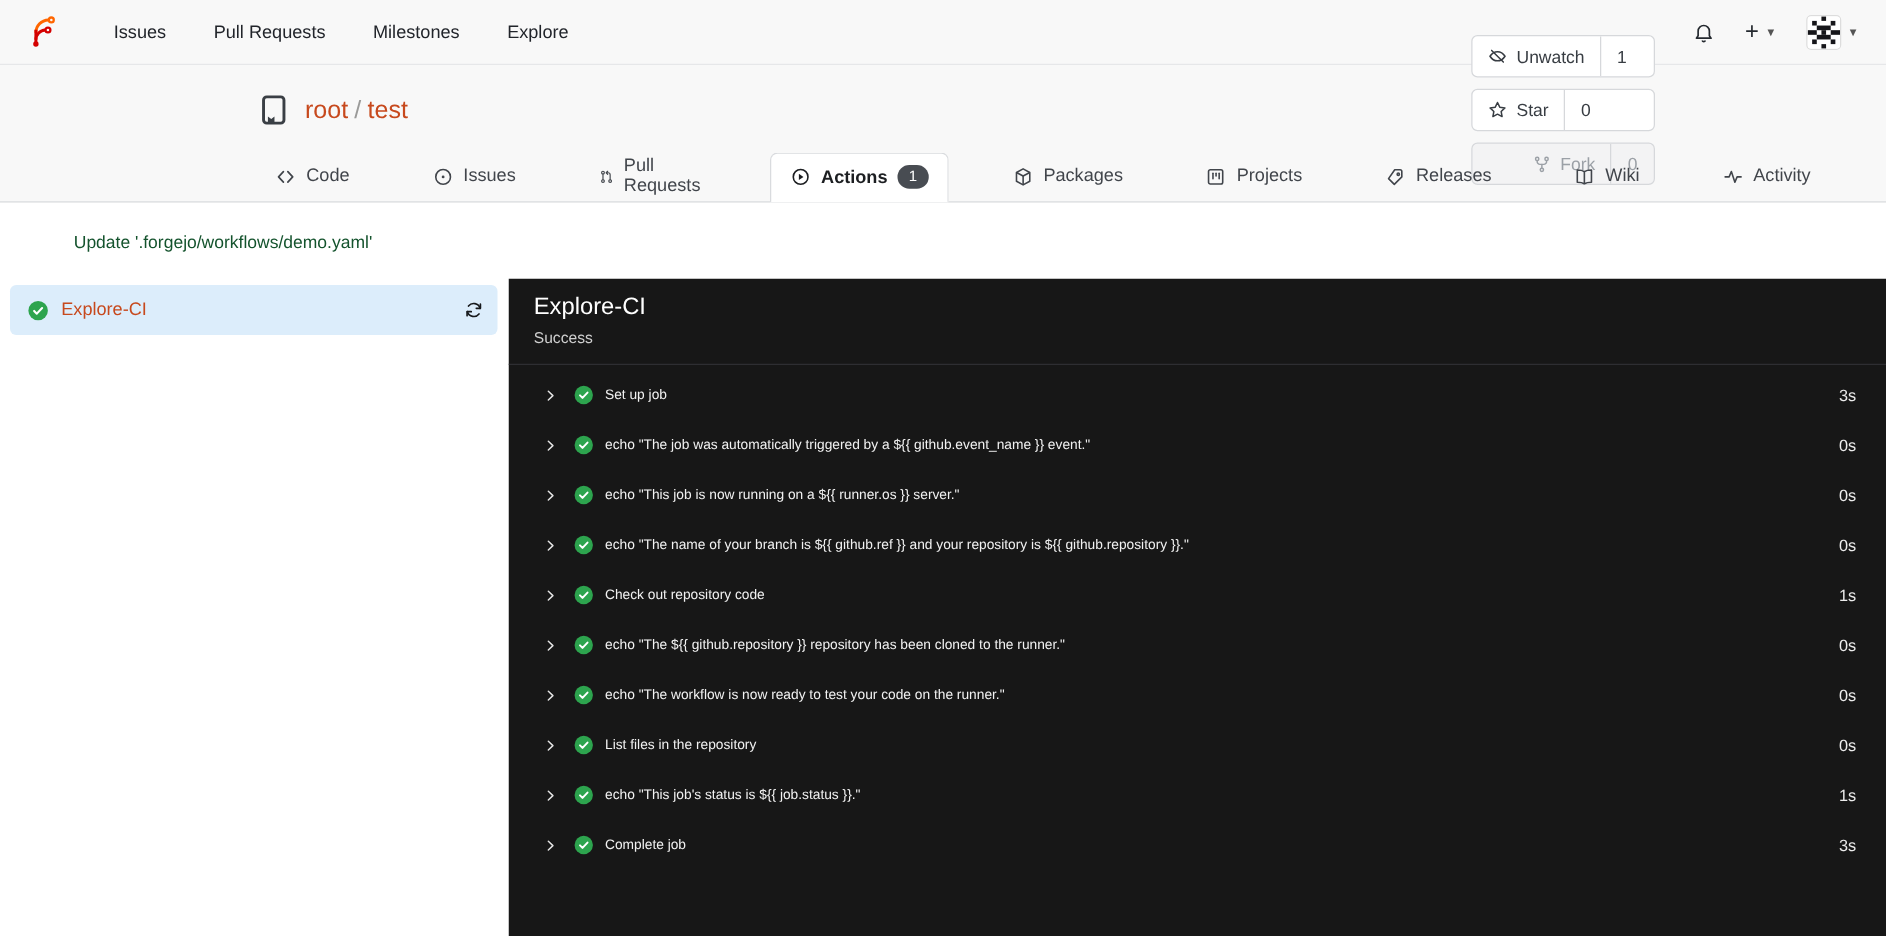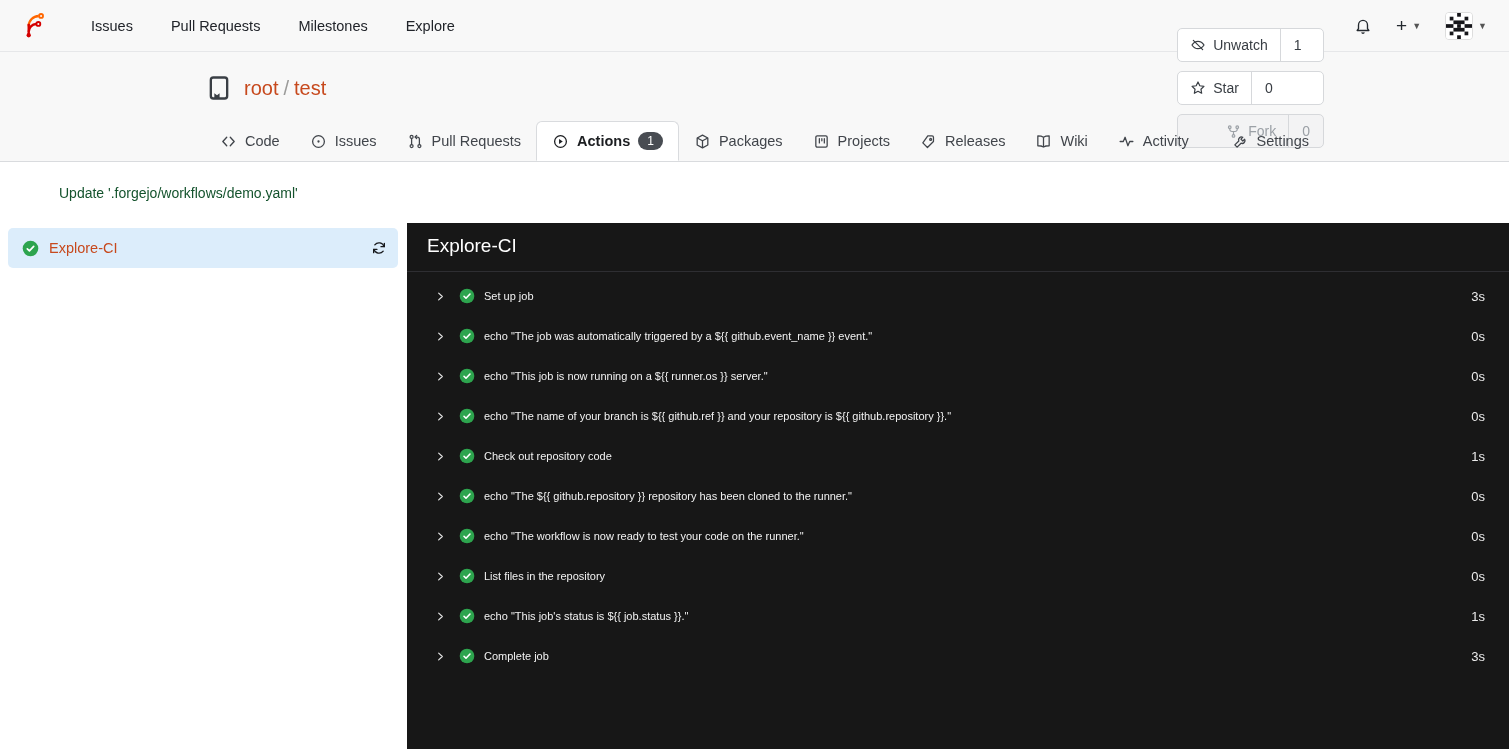--- a/index.html
+++ b/index.html
@@ -27,21 +27,21 @@
   .repo-link { color:#c7491d; cursor:pointer; text-decoration:none; }
   .repo-sep { color:#9a9a99; margin:0 5px; }
   .repo-btns { display:flex; gap:9px;flex-direction:column; }
   .rbtn { display:flex; height:34px; border:1px solid #d6d8db; border-radius:5px; overflow:hidden;
           background:#fff; font-size:14px; color:#383d43; cursor:pointer; }
   .rbtn-main { display:flex; align-items:center; gap:7px; padding:0 12px; }
   .rbtn-count { display:flex; align-items:center; padding:0 13px; border-left:1px solid #d6d8db; }
   .rbtn.disabled { background:#f3f3f4; color:#9ba0a6; cursor:default;padding-left:36px; }
 
   
-  .repo-tabs { margin:11px 185px 0 205px; display:flex; align-items:flex-start; }
+  .repo-tabs { margin:11px 185px 0 205px; display:flex; align-items:center;gap:36px; }
   .tab { display:flex; align-items:center; gap:8px; height:40px; padding:0 15px;
          font-size:14.5px; color:#41454b; cursor:pointer; border-radius:6px 6px 0 0; }
   .tab.active { background:#fff; border:1px solid #d9dbde; border-bottom:1px solid #fff;
                 margin-bottom:-1px; font-weight:700; color:#1c1e21; }
   .tab-badge { background:#484c52; color:#fff; font-size:12px; font-weight:400;
                border-radius:10px; padding:2px 9px; line-height:1.2; }
   .tab-settings { margin-left:auto; }
 
   
   .title-row { height:61px; display:flex; align-items:center; padding-left:25px; }
@@ -272,20 +272,21 @@
             <path d="M4 19v-5h5"></path>
             <path d="M4.4 14a8 8 0 0 0 13.9 2.8"></path>
           </svg>
         </span>
       </div>
     </div>
 
   <div class="run-panel">
     <div class="run-header">
       <div class="run-title">Explore-CI</div>
+      <div class="run-status">Success</div>
     </div>
     <div class="steps">
 
         <div class="step">
           <span class="step-chevron">
             <svg width="11" height="11" viewBox="0 0 24 24" fill="none" stroke="currentColor" stroke-width="2.6" stroke-linecap="round" stroke-linejoin="round">
               <path d="M8 4.5 16 12l-8 7.5"></path>
             </svg>
           </span>
           <span class="step-check">

